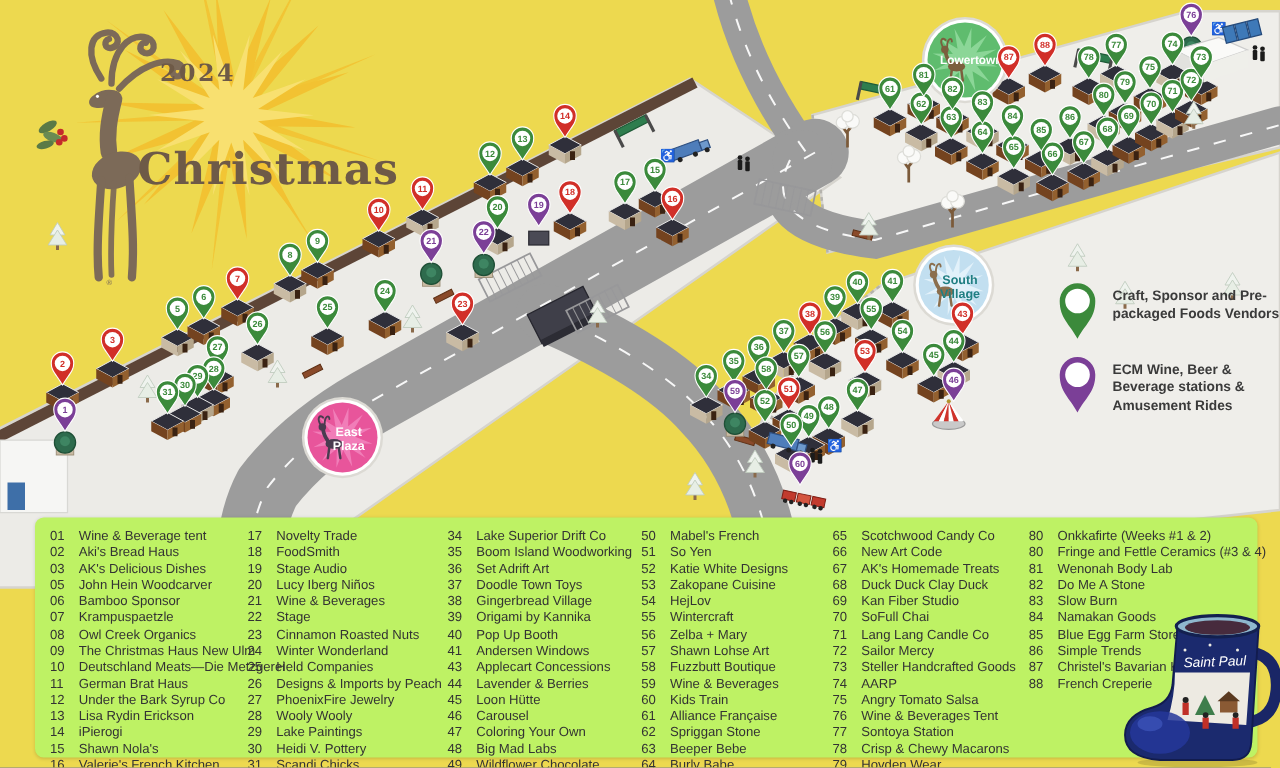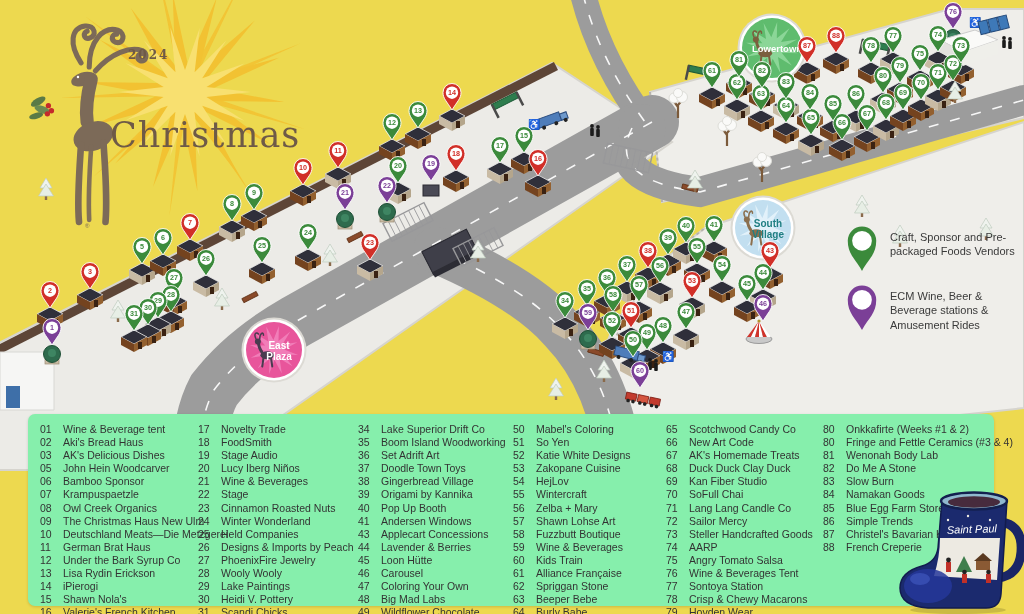--- a/index.html
+++ b/index.html
@@ -2,33 +2,33 @@
 <html><head>
 <meta charset="utf-8">
 <style>
   html,body{margin:0;padding:0;background:#888;}
   .stage{position:relative;width:1024px;height:614px;background:#EDD94F;overflow:hidden;
          font-family:"Liberation Sans",sans-serif;}
   svg text{font-family:"Liberation Sans",sans-serif;}
   #map{position:absolute;left:0;top:0;z-index:1;}
   
   .logo-text{position:absolute;z-index:3;color:#6E5A47;font-family:"DejaVu Serif",serif;}
-  .logo-year{left:128px;top:48px;font-size:12px;font-weight:bold;letter-spacing:2px;}
+  .logo-year{left:128px;top:48px;font-size:19px;font-weight:bold;letter-spacing:2px;}
   .logo-l1{left:74px;top:72px;font-size:35px;letter-spacing:1px;}
-  .logo-l2{left:110px;top:115px;font-size:35px;letter-spacing:1px;}
+  .logo-l2{left:110px;top:115px;font-size:35px;letter-spacing:1px;font-weight:bold;}
   .logo-l3{left:140px;top:158px;font-size:35px;letter-spacing:1px;}
   
   .legend{position:absolute;left:845px;top:226px;width:180px;z-index:3;display:flex;
           flex-direction:column;gap:13px;}
   .legend-item{display:flex;align-items:flex-start;gap:11px;}
   .legend-item svg{flex:0 0 auto;}
-  .legend-label{font-size:11px;font-weight:normal;color:#3A3A3A;line-height:1.3;padding-top:4px;}
+  .legend-label{font-size:11px;font-weight:bold;color:#3A3A3A;line-height:1.3;padding-top:4px;}
   
   .vendor-panel{position:absolute;left:28px;top:414px;width:966px;height:192px;z-index:2;
-                background:#86efac;border-radius:7px;box-shadow:0 1px 3px rgba(0,0,0,.15);}
+                background:#bef264;border-radius:7px;box-shadow:0 1px 3px rgba(0,0,0,.15);padding-left:12px;}
   .vendor-cols{position:absolute;left:12px;top:9px;display:flex;}
   .vendor-col{flex:0 0 auto;}
   .vendor-row{display:flex;line-height:13.1px;font-size:10.5px;color:#333;}
   .vendor-num{width:16px;flex:0 0 auto;text-align:left;}
   .vendor-name{padding-left:7px;white-space:nowrap;}
   .mug{position:absolute;left:898px;top:486px;z-index:5;}
 </style>
 </head>
 <body>
 
@@ -1432,21 +1432,21 @@
             <span class="vendor-name">Big Mad Labs</span>
           </div>
           <div class="vendor-row">
             <span class="vendor-num">49</span>
             <span class="vendor-name">Wildflower Chocolate</span>
           </div>
         </div>
         <div class="vendor-col" style="width: 153px;">
           <div class="vendor-row">
             <span class="vendor-num">50</span>
-            <span class="vendor-name">Mabel's Coloring</span>
+            <span class="vendor-name">Mabel's French</span>
           </div>
           <div class="vendor-row">
             <span class="vendor-num">51</span>
             <span class="vendor-name">So Yen</span>
           </div>
           <div class="vendor-row">
             <span class="vendor-num">52</span>
             <span class="vendor-name">Katie White Designs</span>
           </div>
           <div class="vendor-row">

